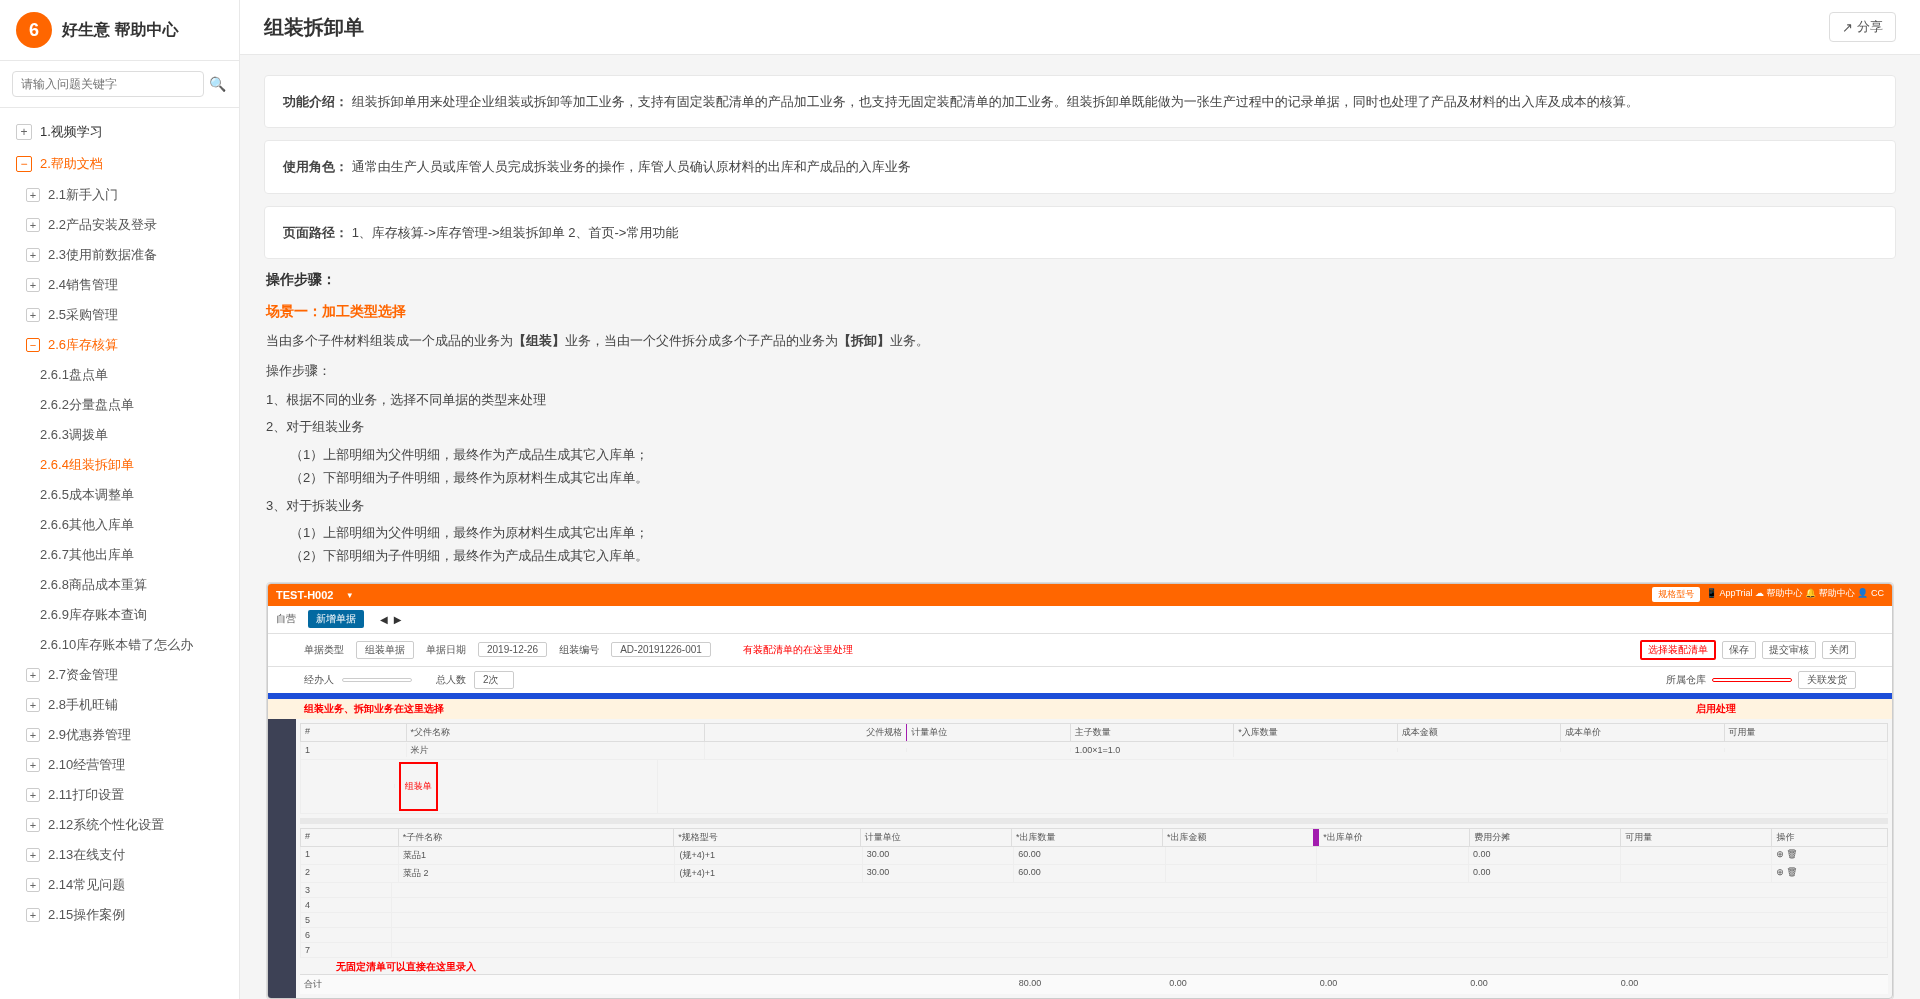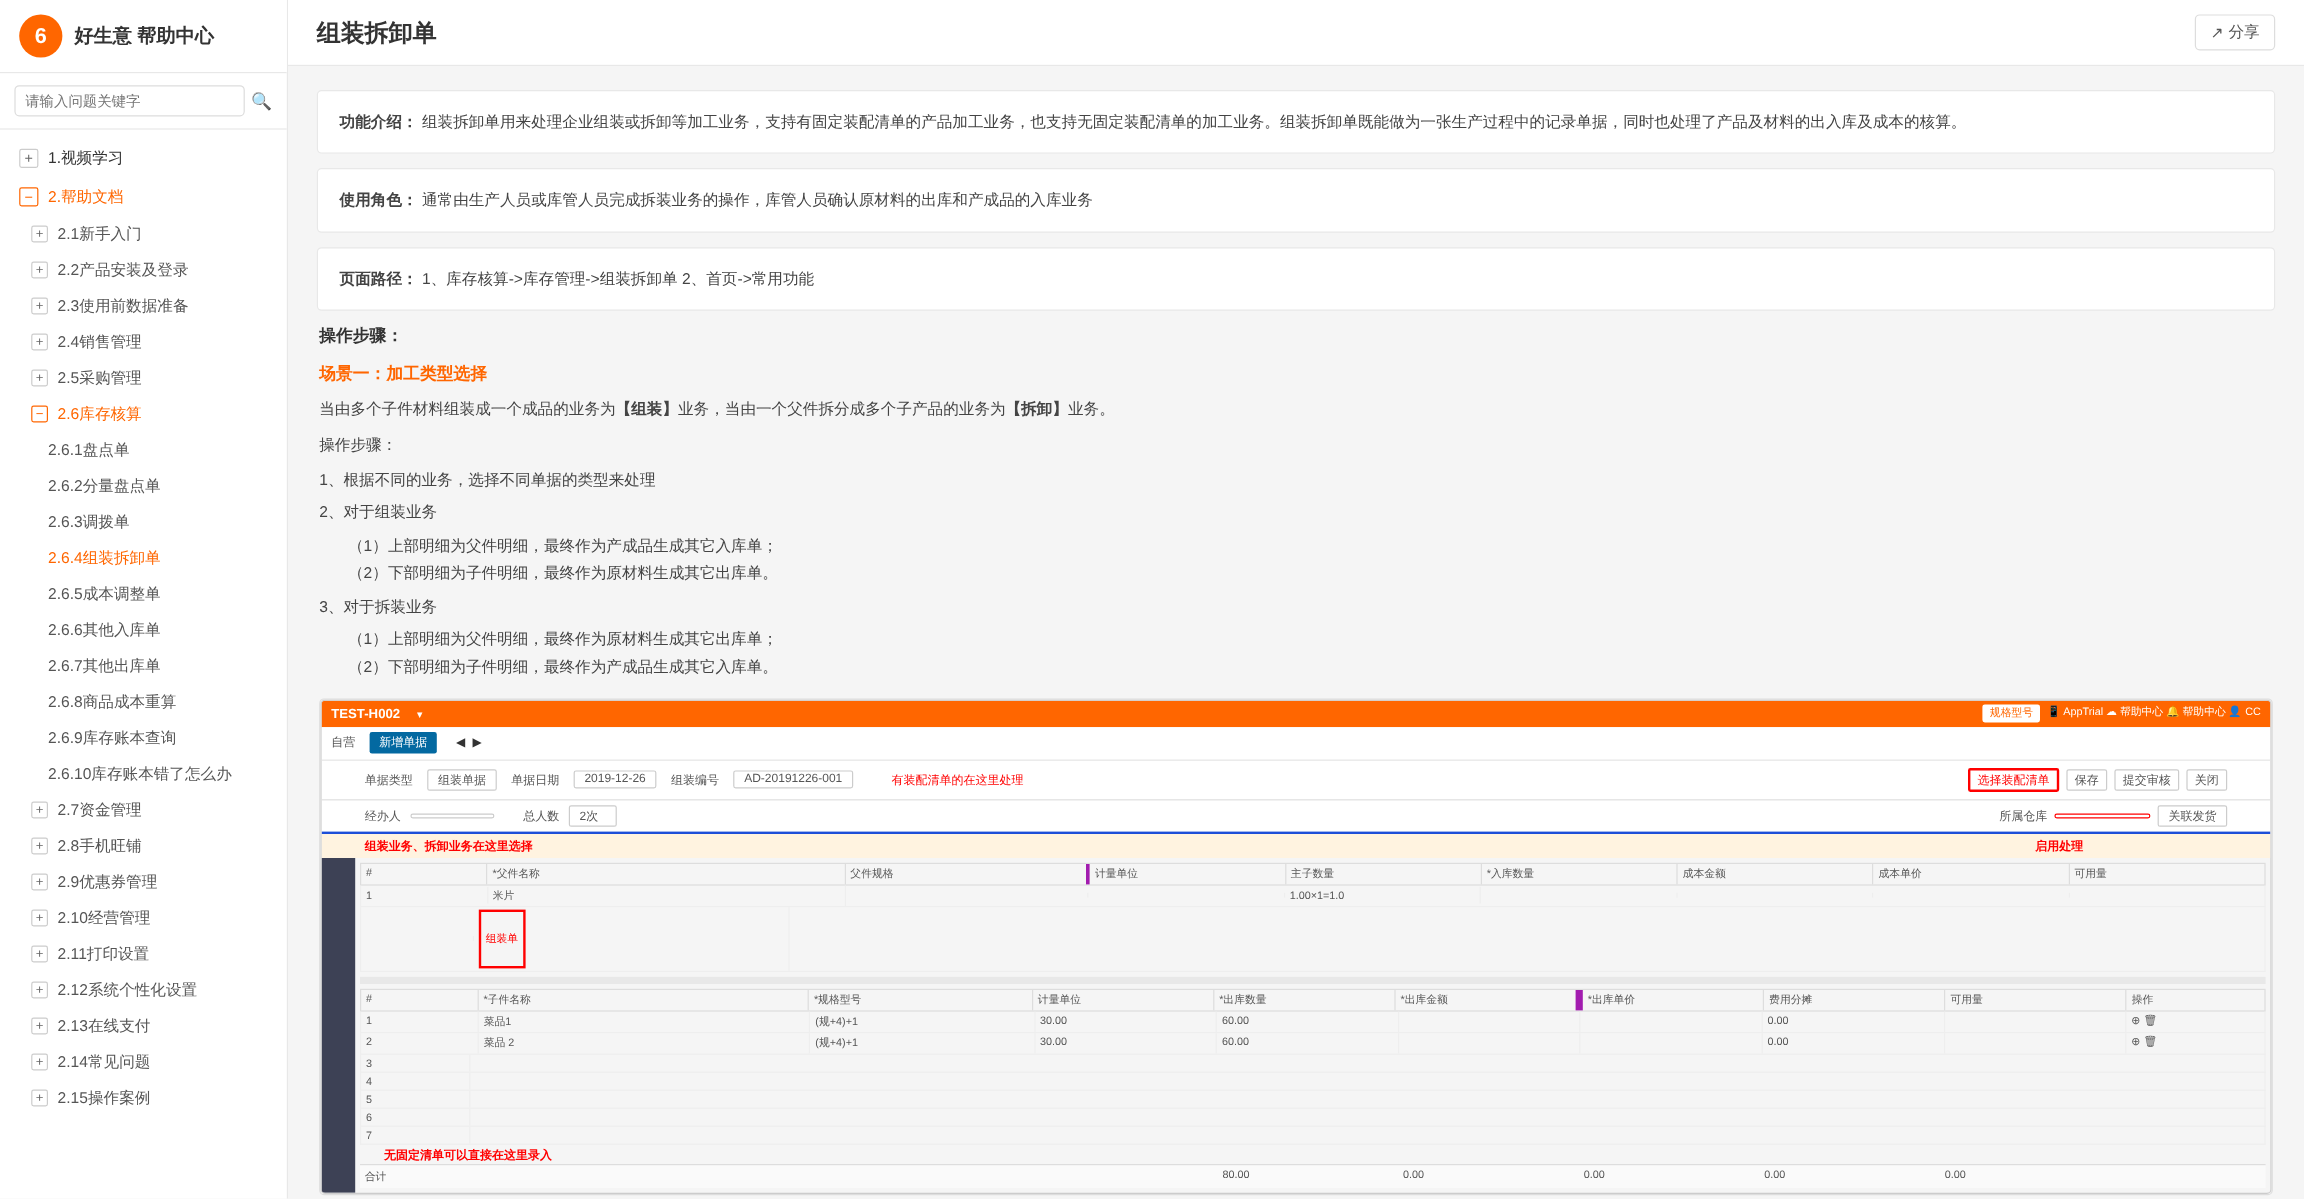--- a/index.html
+++ b/index.html
@@ -472,21 +472,21 @@
             <span style="border:1px solid #ccc;padding:1px 8px;border-radius:2px;">AD-20191226-001</span>
             <span style="color:#f00;margin-left:20px;font-size:10px;">有装配清单的在这里处理</span>
             <div style="margin-left:auto;display:flex;align-items:center;gap:6px;">
               <span style="border:2px solid #f00;color:#f00;padding:1px 6px;border-radius:2px;font-size:10px;">选择装配清单</span>
               <span style="border:1px solid #ccc;padding:1px 6px;border-radius:2px;font-size:10px;">保存</span>
               <span style="border:1px solid #ccc;padding:1px 6px;border-radius:2px;font-size:10px;">提交审核</span>
               <span style="border:1px solid #ccc;padding:1px 6px;border-radius:2px;font-size:10px;">关闭</span>
             </div>
           </div>
 
-          <div style="background:#fff;padding:4px 36px;font-size:10px;color:#555;display:flex;align-items:center;gap:8px;border-bottom:2px solid #1d4ed8;">
+          <div style="background:#fff;padding:4px 36px;font-size:10px;color:#555;display:flex;align-items:center;gap:8px;border-bottom:6px solid #1d4ed8;">
             <span>经办人</span>
             <span style="border:1px solid #ccc;padding:1px 8px;border-radius:2px;width:70px;display:inline-block;"></span>
             <span style="margin-left:16px;">总人数</span>
             <span style="border:1px solid #ccc;padding:1px 8px;border-radius:2px;width:40px;display:inline-block;">2次</span>
             <span style="margin-left:auto;display:flex;align-items:center;gap:6px;">
               <span>所属仓库</span>
               <span style="border:1px solid #f00;padding:1px 20px;border-radius:2px;width:80px;display:inline-block;"></span>
               <span style="border:1px solid #ccc;padding:1px 8px;border-radius:2px;">关联发货</span>
             </span>
           </div>
@@ -496,21 +496,21 @@
             <span style="color:#f00;font-weight:bold;margin-right:120px;">启用处理</span>
           </div>
 
           <div style="display:flex;">
             <div style="width:28px;background:#3d4155;"></div>
             <div style="flex:1;padding:4px;">
 
               <div style="font-size:9px;color:#555;background:#f5f5f5;border:1px solid #ddd;display:flex;gap:0;">
                 <span style="flex:0.5;padding:2px 4px;border-right:1px solid #ddd;">#</span>
                 <span style="flex:1.5;padding:2px 4px;border-right:1px solid #ddd;">*父件名称</span>
-                <span style="flex:1;padding:2px 4px;border-right:3px solid #a21caf;">父件规格</span>
+                <span style="flex:1;padding:2px 4px;border-right:1px solid #a21caf;text-align:right;">父件规格</span>
                 <span style="flex:0.8;padding:2px 4px;border-right:1px solid #ddd;">计量单位</span>
                 <span style="flex:0.8;padding:2px 4px;border-right:1px solid #ddd;">主子数量</span>
                 <span style="flex:0.8;padding:2px 4px;border-right:1px solid #ddd;">*入库数量</span>
                 <span style="flex:0.8;padding:2px 4px;border-right:1px solid #ddd;">成本金额</span>
                 <span style="flex:0.8;padding:2px 4px;border-right:1px solid #ddd;">成本单价</span>
                 <span style="flex:0.8;padding:2px 4px;">可用量</span>
               </div>
 
               <div style="font-size:9px;color:#555;border:1px solid #eee;border-top:none;display:flex;align-items:center;">
                 <span style="flex:0.5;padding:2px 4px;border-right:1px solid #eee;">1</span>
@@ -588,21 +588,21 @@
                 <div style="display:flex;border:1px solid #eee;border-top:none;color:#555;">
                   <span style="flex:0.5;padding:2px 4px;border-right:1px solid #eee;">6</span>
                   <span style="flex:9.1;padding:2px 4px;"></span>
                 </div>
                 <div style="display:flex;border:1px solid #eee;border-top:none;color:#555;">
                   <span style="flex:0.5;padding:2px 4px;border-right:1px solid #eee;">7</span>
                   <span style="flex:9.1;padding:2px 4px;"></span>
                 </div>
               </div>
 
-              <div style="color:#f00;font-size:10px;font-weight:bold;margin-top:2px;margin-left:20px;">无固定清单可以直接在这里录入</div>
+              <div style="color:#f00;font-size:10px;font-weight:bold;margin-top:2px;margin-left:36px;">无固定清单可以直接在这里录入</div>
 
               <div style="display:flex;font-size:9px;color:#555;border-top:1px solid #ddd;padding:3px 4px;background:#fafafa;">
                 <span style="flex:0.5;">合计</span>
                 <span style="flex:1.5;"></span>
                 <span style="flex:1;"></span>
                 <span style="flex:0.8;"></span>
                 <span style="flex:0.8;">80.00</span>
                 <span style="flex:0.8;">0.00</span>
                 <span style="flex:0.8;">0.00</span>
                 <span style="flex:0.8;">0.00</span>

